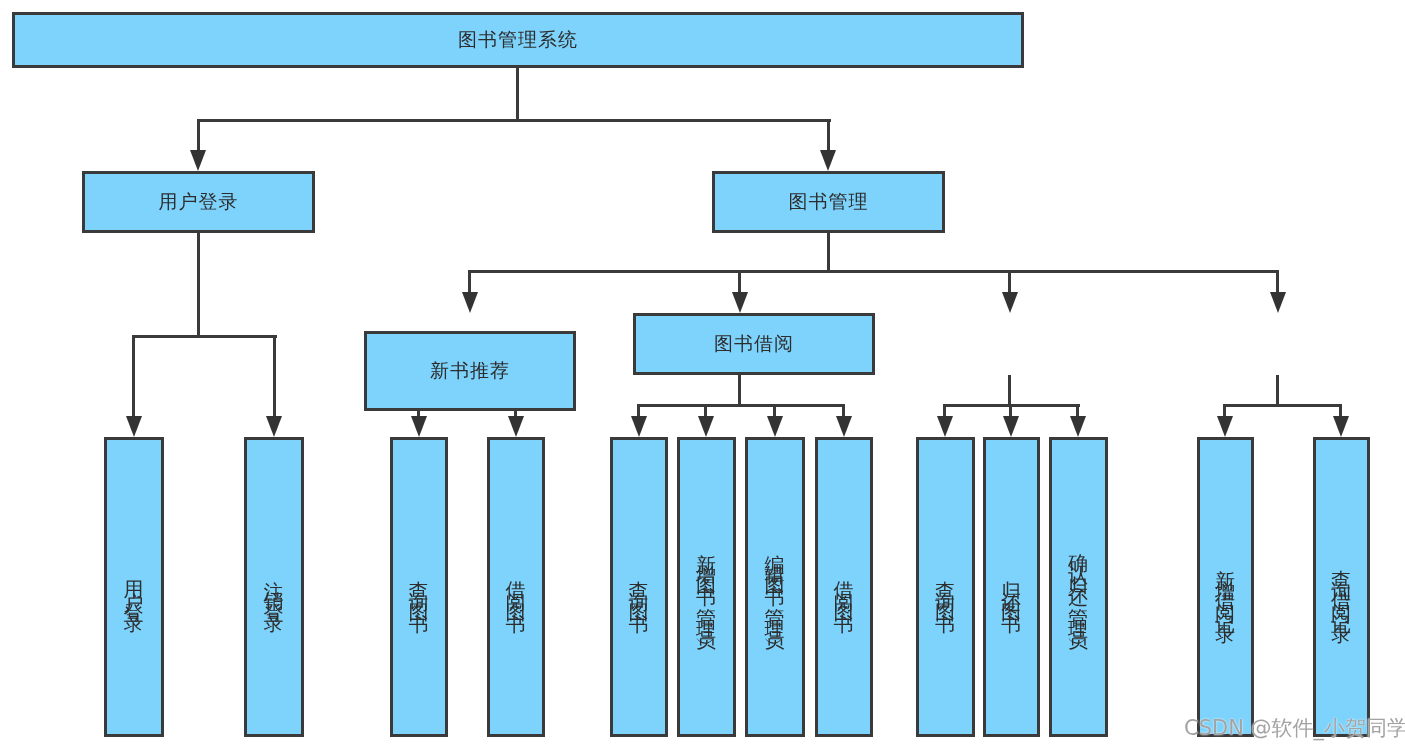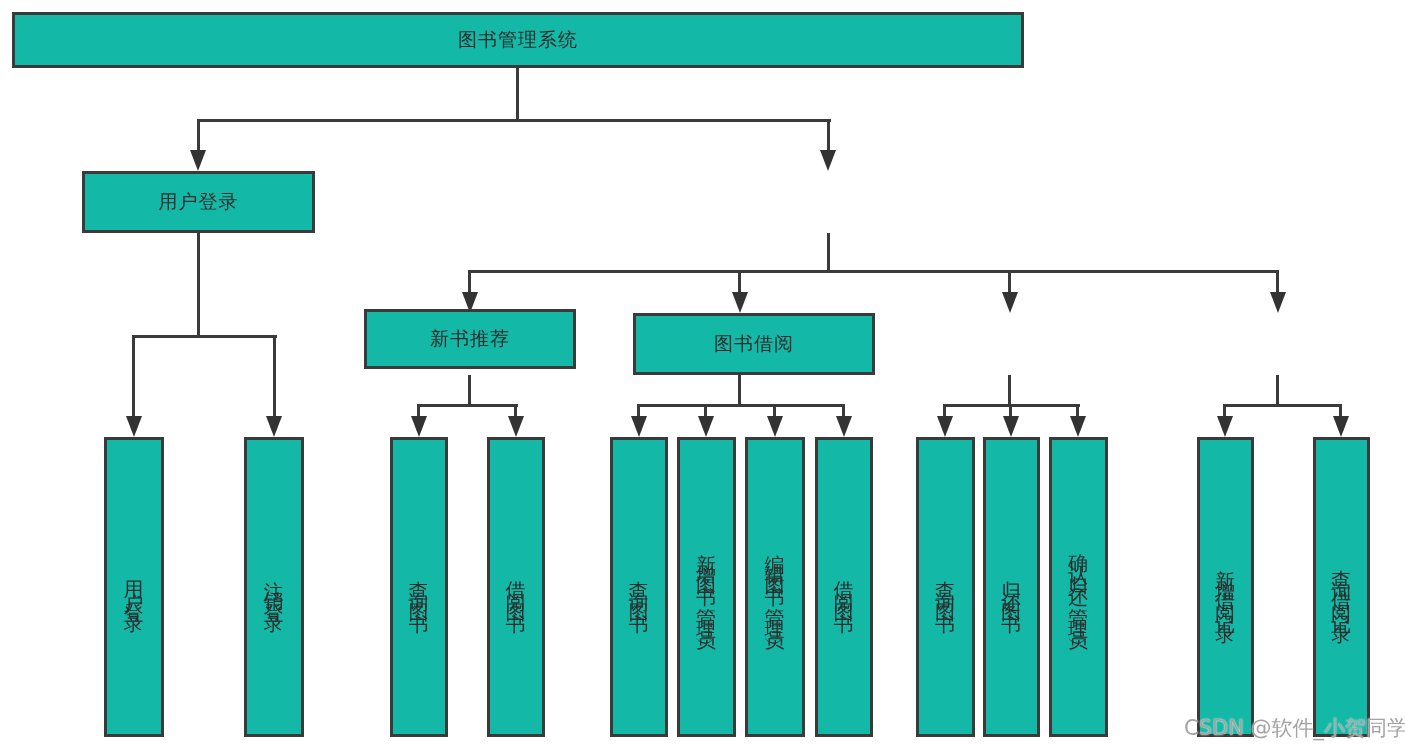--- a/index.html
+++ b/index.html
@@ -1,21 +1,21 @@
 <!DOCTYPE html>
 <html><head>
 <meta charset="utf-8">
 <style>
   html,body { margin:0; padding:0; background:#ffffff; }
   #canvas {
     position:relative; width:1405px; height:747px; background:#ffffff;
     font-family:"DejaVu Sans","Liberation Sans",sans-serif; overflow:hidden;
   }
   .node {
-    position:absolute; box-sizing:border-box; background:#14b8a6;
+    position:absolute; box-sizing:border-box; background:#7dd3fc;
     border:3px solid #3a3a3a; color:#2d2d2d;
     display:flex; align-items:center; justify-content:center;
     z-index:2;
   }
   .h-node { font-size:19px; letter-spacing:1px; }
   .v-node span.vtext {
     writing-mode:vertical-rl; text-orientation:mixed;
     font-size:20px; letter-spacing:11px; line-height:1.1;
     white-space:nowrap;
   }
@@ -36,22 +36,25 @@
 
 <div id="canvas">
 
   <div class="node h-node" style="left:12px;top:12px;width:1012px;height:56px">
     <span>图书管理系统</span>
   </div>
 
   <div class="node h-node" style="left:82px;top:171px;width:233px;height:62px">
     <span>用户登录</span>
   </div>
+  <div class="node h-node" style="left:712px;top:171px;width:233px;height:62px">
+    <span>图书管理</span>
+  </div>
 
-  <div class="node h-node" style="left:364px;top:309px;width:212px;height:60px">
+  <div class="node h-node" style="left:364px;top:331px;width:212px;height:80px">
     <span>新书推荐</span>
   </div>
   <div class="node h-node" style="left:633px;top:313px;width:242px;height:62px">
     <span>图书借阅</span>
   </div>
 
   <div class="node v-node" style="left:104px;top:437px;width:60px;height:300px">
     <span class="vtext">用户登录</span>
   </div>
   <div class="node v-node" style="left:244px;top:437px;width:60px;height:300px">

